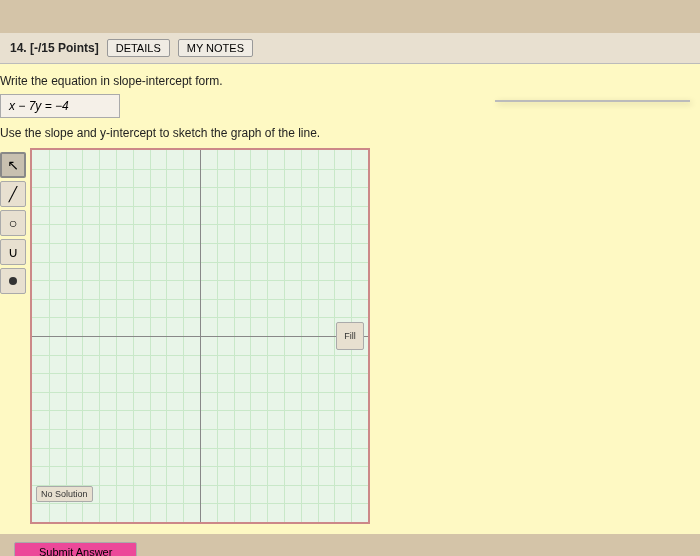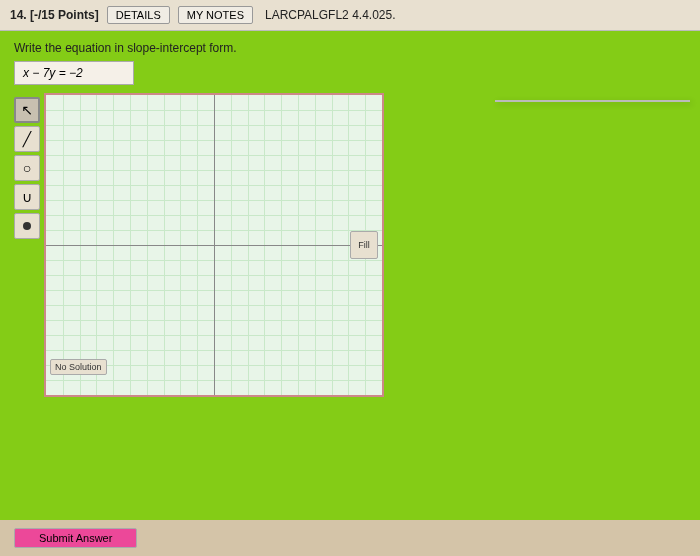--- a/index.html
+++ b/index.html
@@ -22,20 +22,21 @@
     }
 
     .top-bar {
       background: #e8e0d0;
       border-bottom: 1px solid #bbb;
       padding: 6px 10px;
       display: flex;
       align-items: center;
       gap: 8px;
       font-size: 12px;
+      margin-top: 33px;
     }
 
     .problem-number {
       font-weight: bold;
       font-size: 12px;
       color: #222;
     }
 
     .top-btn {
       border: 1px solid #999;
@@ -46,22 +47,22 @@
       border-radius: 2px;
     }
 
     .problem-code {
       font-size: 12px;
       color: #222;
       margin-left: 4px;
     }
 
     .content-area {
-      padding: 10px 14px;
-      background: #84cc16;
+      padding: 10px 0;
+      background: #fef9c3;
       flex: 1;
     }
 
     .instruction {
       font-size: 12px;
       color: #222;
       margin-bottom: 6px;
     }
 
     .equation-box {
@@ -113,21 +114,21 @@
     }
 
     .tool-btn.active {
       background: #c8c0b0;
       border: 2px solid #888;
     }
 
     .graph-container {
       position: relative;
       width: 340px;
-      height: 304px;
+      height: 376px;
       border: 2px solid #c88;
       background: #e8f5e8;
       overflow: hidden;
     }
 
     
     .grid-line-h {
       position: absolute;
       left: 0; right: 0;
       height: 1px;
@@ -276,26 +277,26 @@
   </style>
 </head>
 <body>
 
 <div class="main-container">
 
   <div class="top-bar">
     <span class="problem-number">14. [-/15 Points]</span>
     <button class="top-btn">DETAILS</button>
     <button class="top-btn">MY NOTES</button>
-    <span class="problem-code">LARCPALGFL2 4.4.025.</span>
   </div>
 
   <div class="content-area">
     <p class="instruction">Write the equation in slope-intercept form.</p>
-    <div class="equation-box">x − 7y = −2</div>
+    <div class="equation-box">x − 7y = −4</div>
+    <p class="sketch-instruction">Use the slope and y-intercept to sketch the graph of the line.</p>
 
     <div class="graph-and-panel">
 
       <div class="graph-section">
 
         <div class="toolbar">
           <div class="tool-btn active">↖</div>
           <div class="tool-btn">╱</div>
           <div class="tool-btn">○</div>
           <div class="tool-btn">∪</div>

